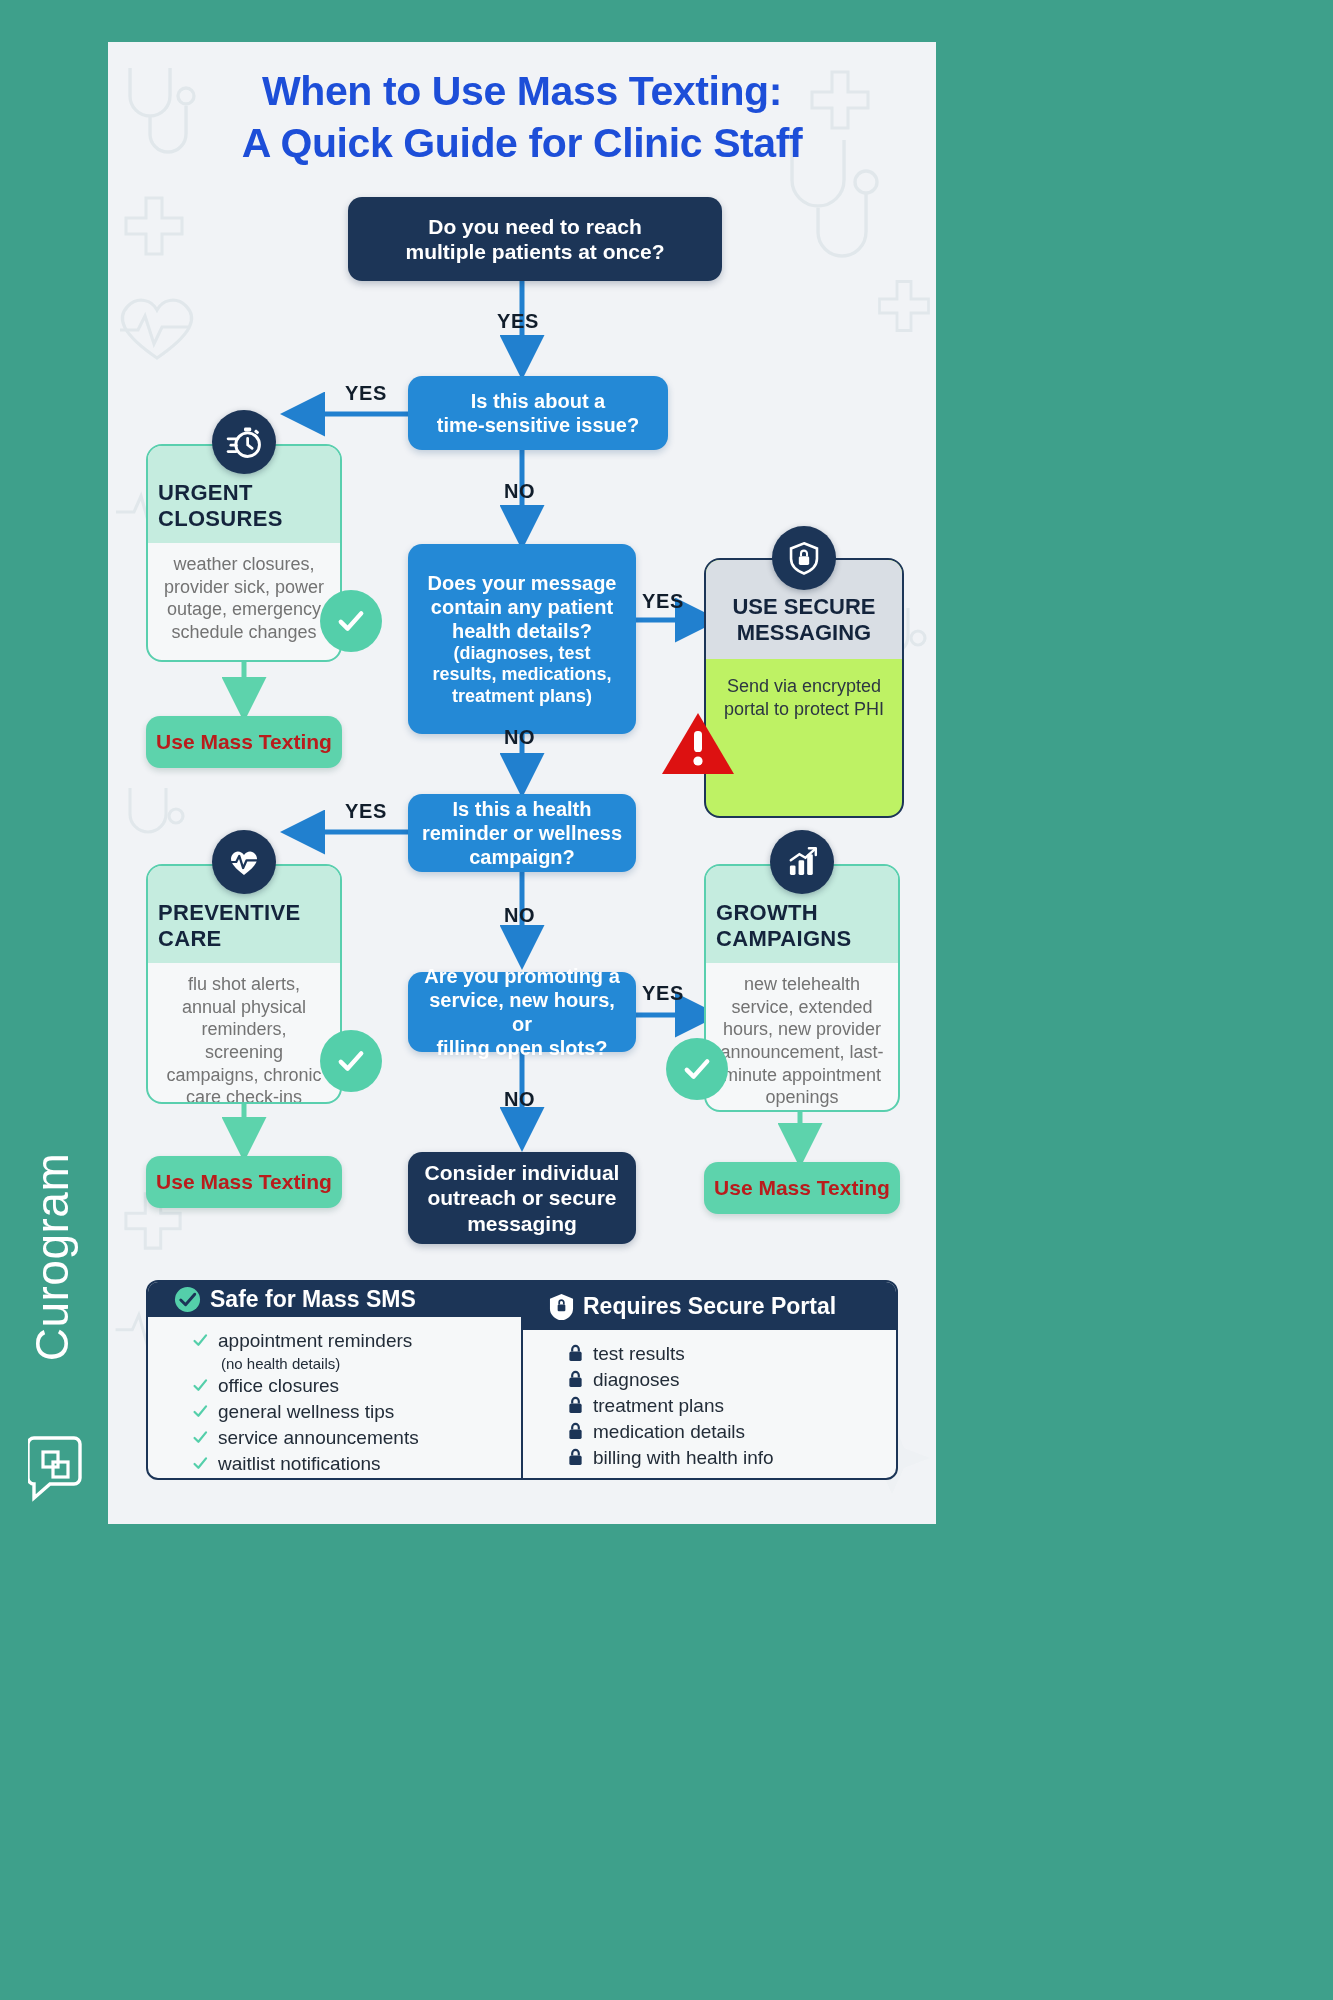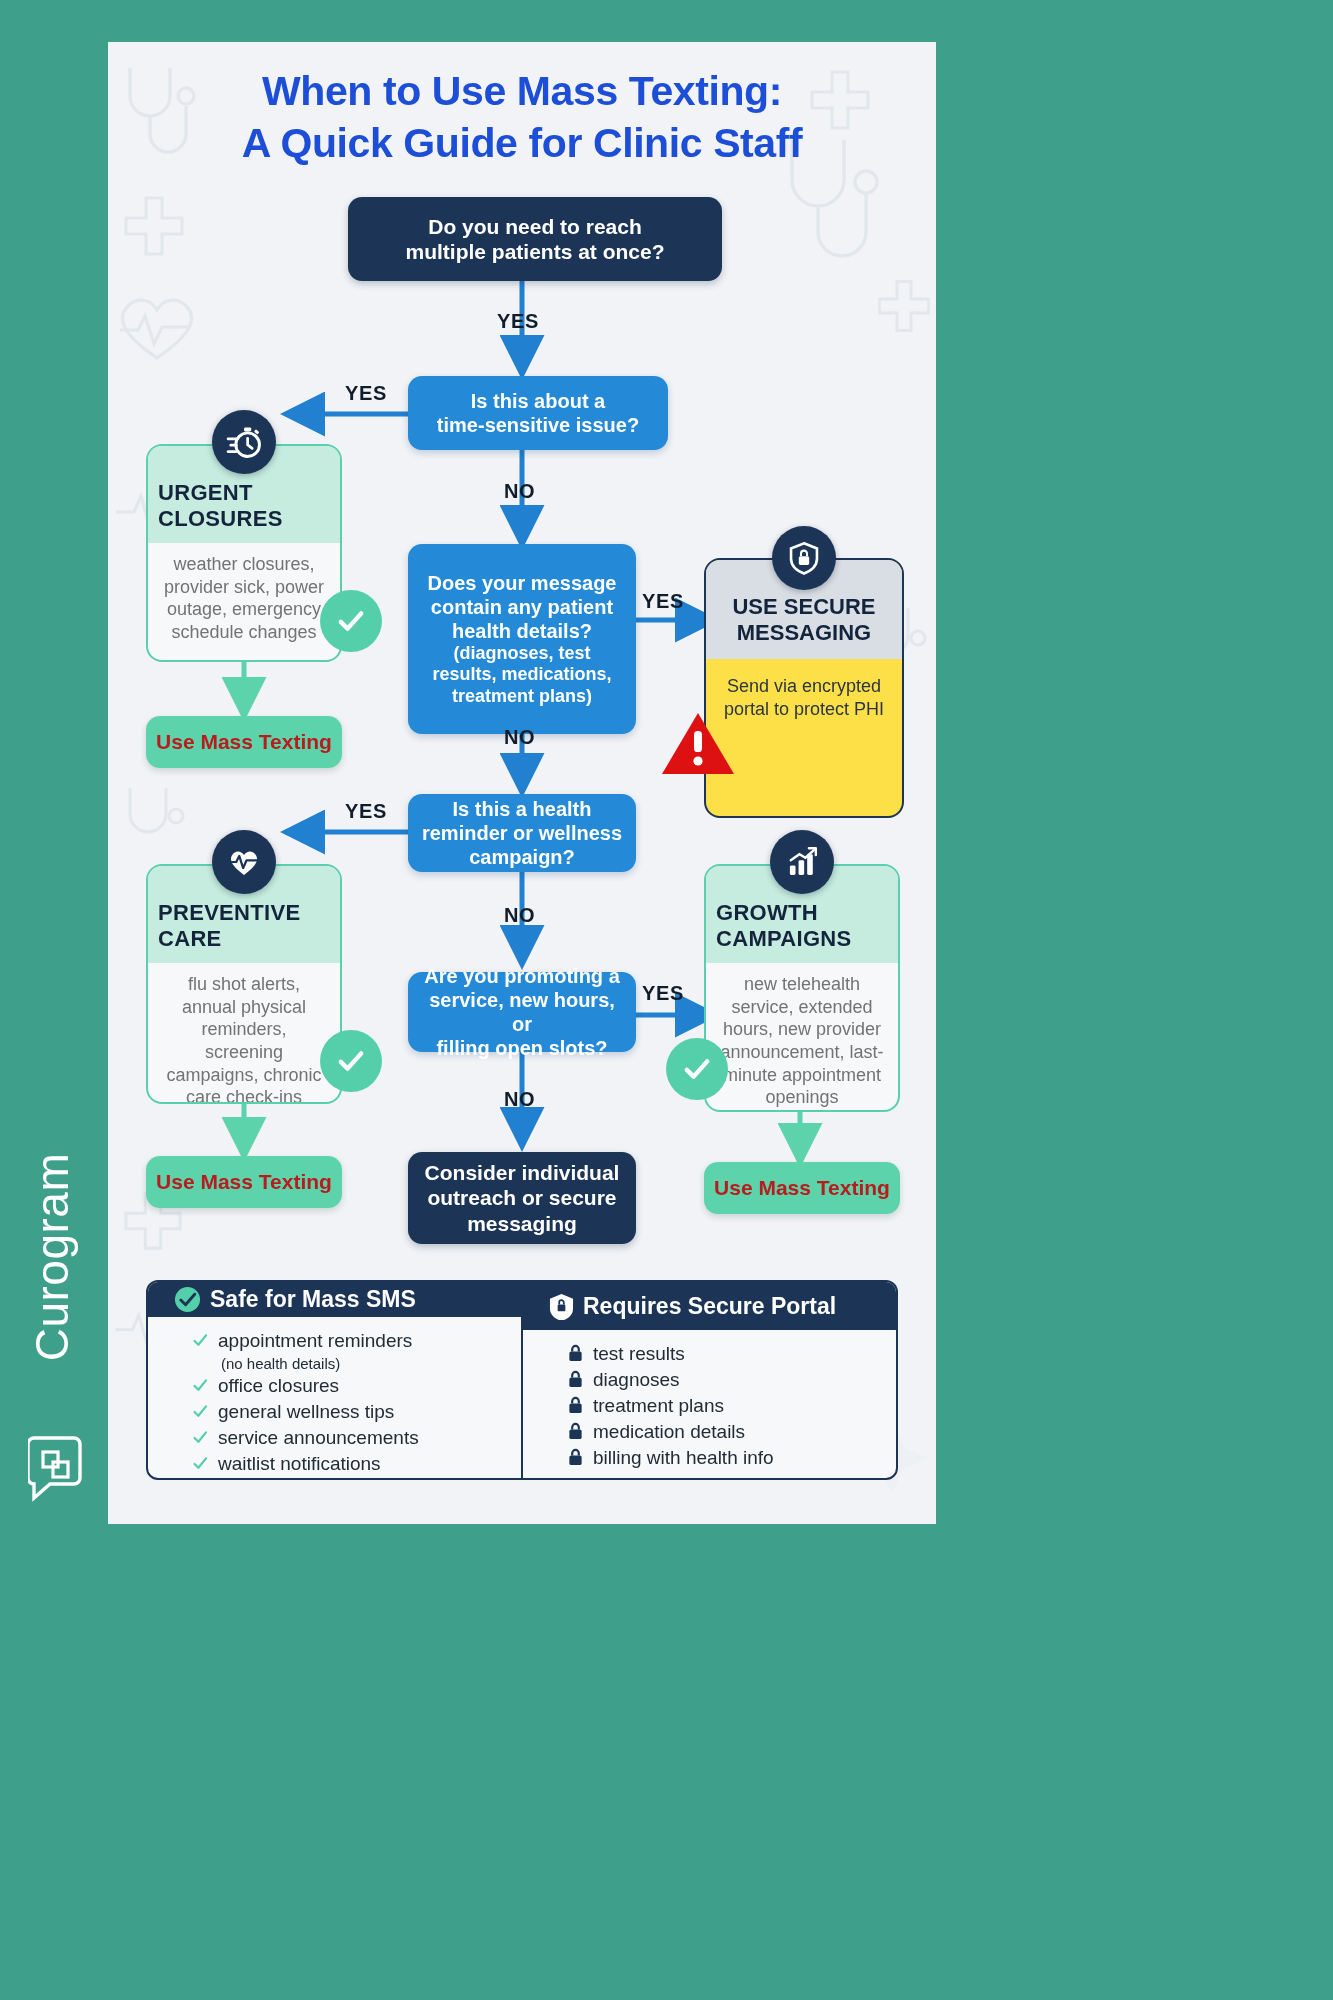--- a/index.html
+++ b/index.html
@@ -81,21 +81,21 @@
     letter-spacing:.3px;
   }
   .card-body{
     padding:10px 14px 12px; text-align:center;
     color:#737373; font-size:18px; line-height:1.26;
   }
 
   
   .secure-card{
     position:absolute; border:2px solid #1c3557;
-    border-radius:16px; background:#fde047; overflow:hidden;
+    border-radius:16px; background:#bef264; overflow:hidden;
   }
   .secure-head{
     background:#d9dee4; padding:34px 10px 14px;
     text-align:center; color:#14243c;
     font-size:22px; font-weight:bold; line-height:1.16;
   }
   .secure-body{
     padding:16px 14px 14px; text-align:center;
     color:#2c3642; font-size:18px; line-height:1.28;
   }

